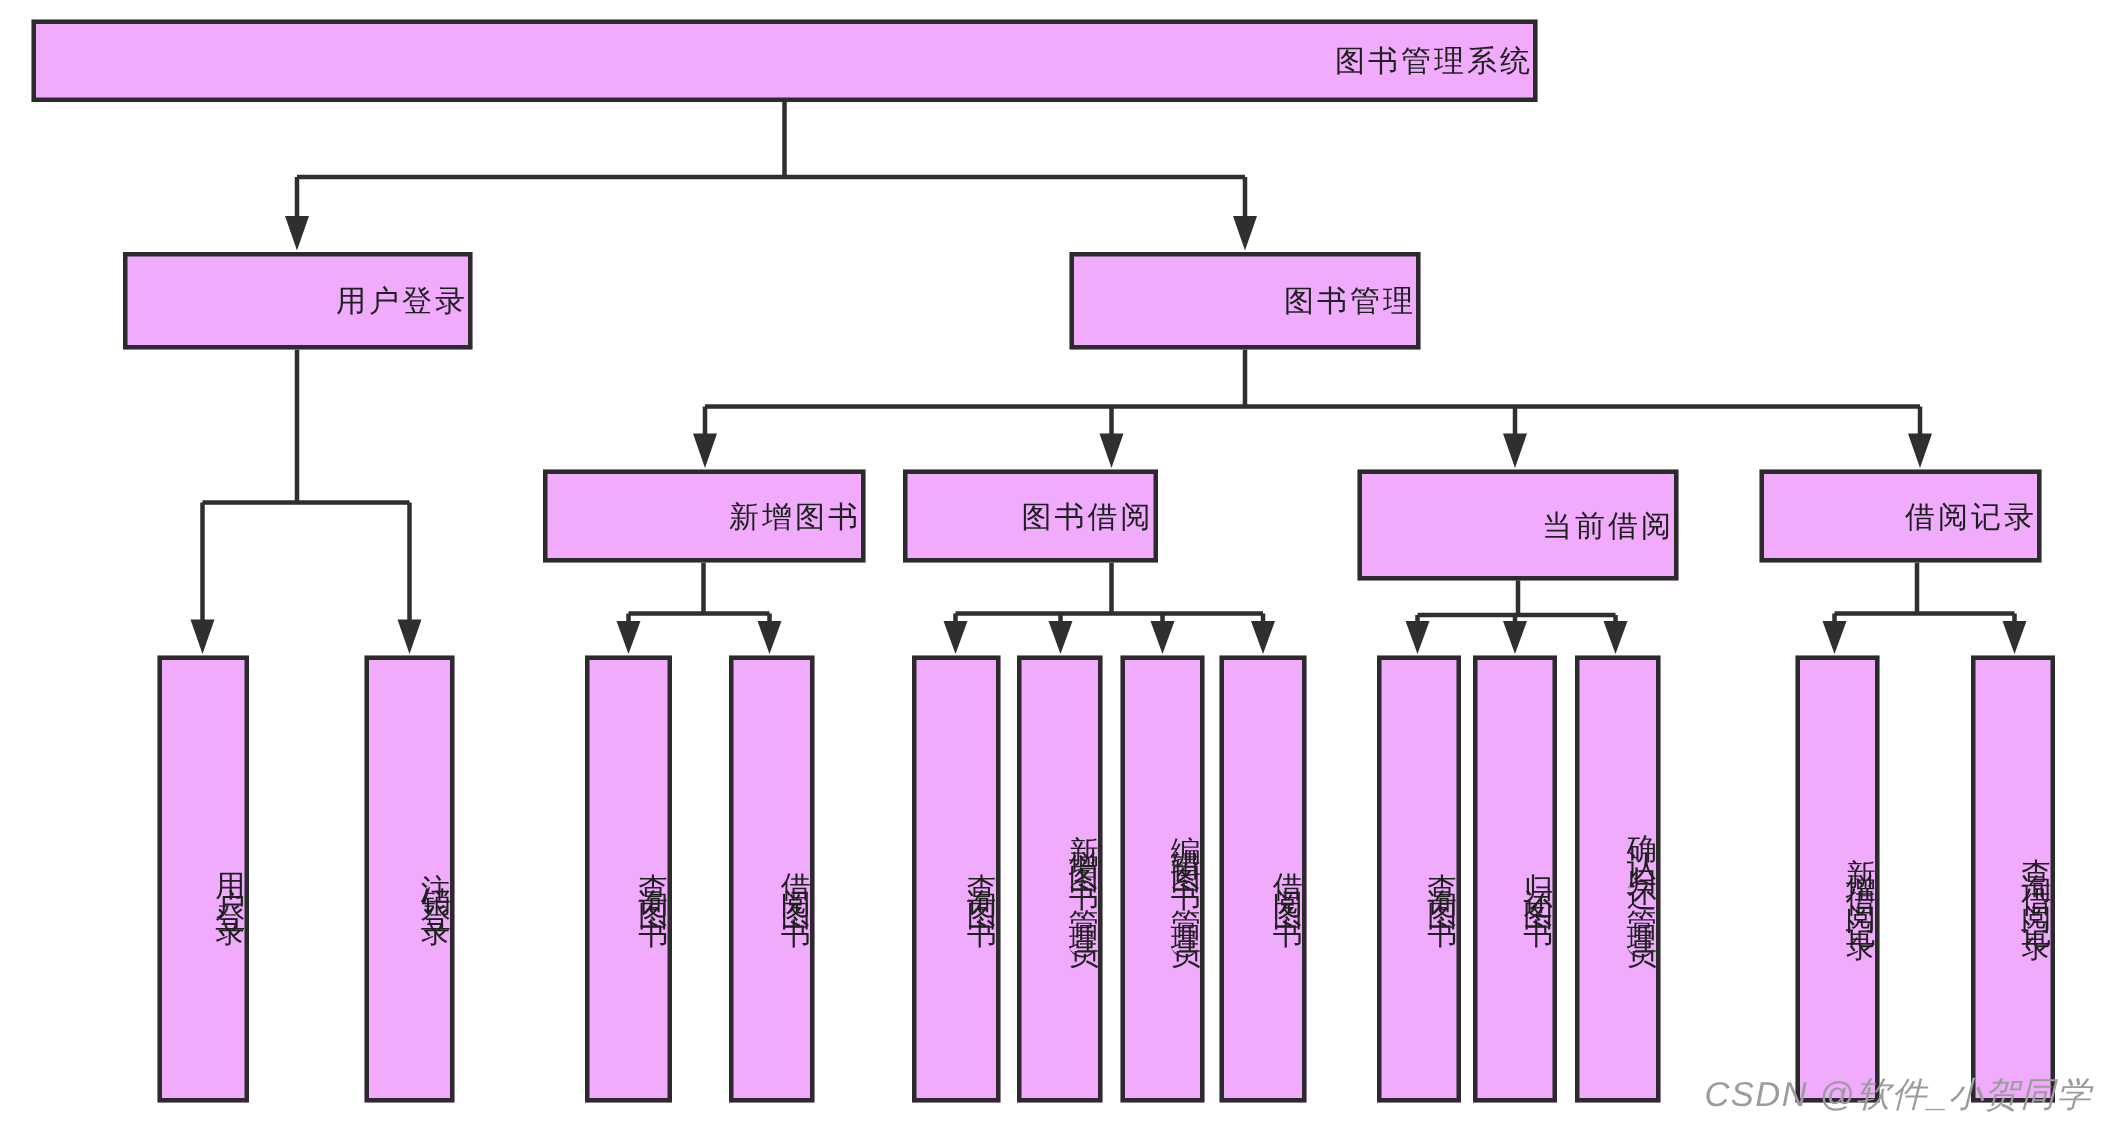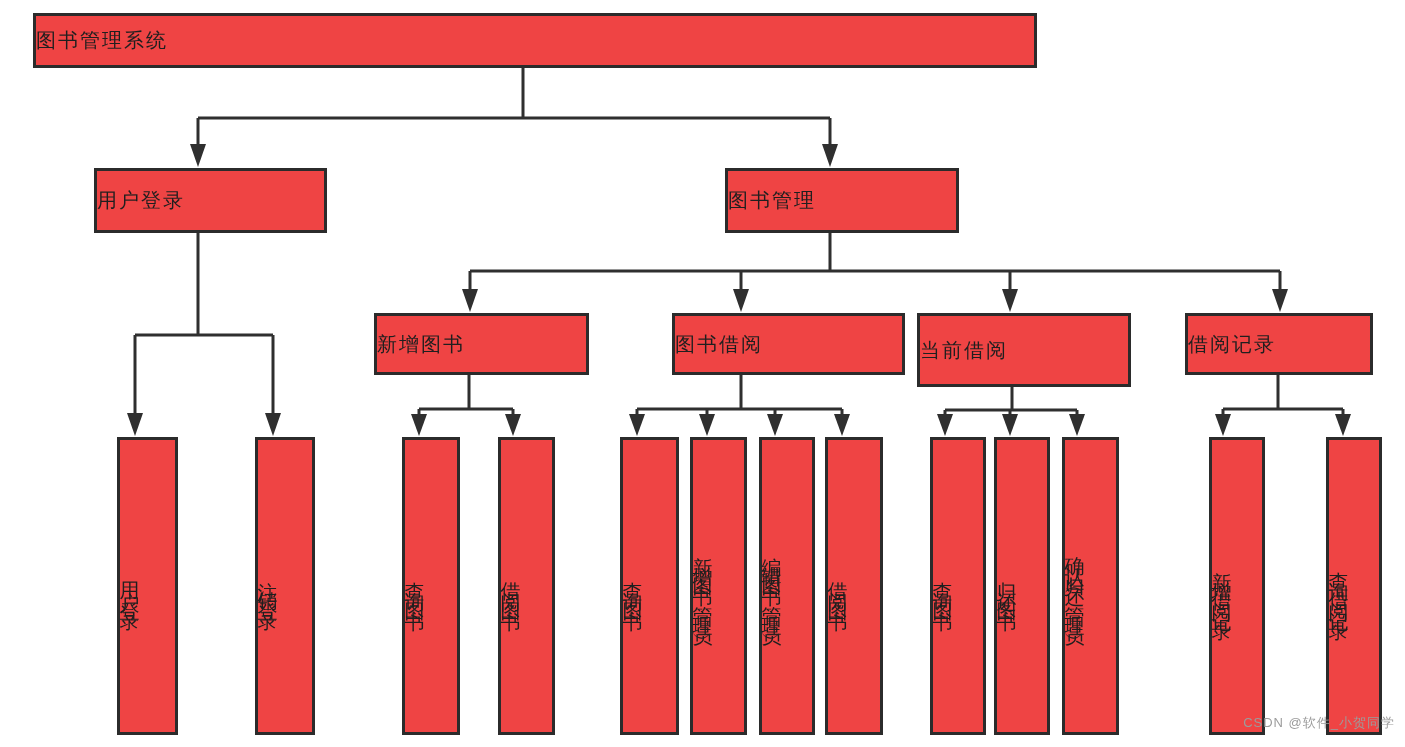--- a/index.html
+++ b/index.html
@@ -15,52 +15,52 @@
     background: #ffffff;
   }
   #connectors {
     position: absolute; left: 0; top: 0;
     width: 1405px; height: 747px;
     pointer-events: none;
   }
   .box {
     position: absolute;
     box-sizing: border-box;
-    background: #ef4444;
+    background: #f0abfc;
     border: 3px solid #2b2b2b;
     display: flex;
     align-items: center;
-    justify-content: flex-start;
+    justify-content: flex-end;
     color: #1f1f1f;
     z-index: 2;
-    margin-left: 12px;
   }
   .hlabel {
     font-size: 20px;
     letter-spacing: 2px;
     white-space: nowrap;
   }
   .vbox { top: 437px; height: 298px; }
   .vlabel {
     writing-mode: vertical-rl;
     text-orientation: mixed;
     font-size: 20px;
     letter-spacing: 10px;
     line-height: 1;
     white-space: nowrap;
   }
   .watermark {
     position: absolute;
     top: 714px;
     right: 10px;
-    font-size: 13px;
+    font-size: 23px;
     letter-spacing: 1px;
     color: #9c9c9c;
     z-index: 3;
     white-space: nowrap;
+    font-style: italic;
   }
   .cline { stroke: #2f2f2f; stroke-width: 3; fill: none; }
   .ahead { fill: #2f2f2f; stroke: none; }
 </style>
 </head>
 <body>
 
 <div id="stage">
 
   <svg id="connectors" viewBox="0 0 1405 747" xmlns="http://www.w3.org/2000/svg">
@@ -139,21 +139,21 @@
   <div class="box" style="left:82px; top:168px; width:233px; height:65px;">
     <span class="hlabel">用户登录</span>
   </div>
   <div class="box" style="left:713px; top:168px; width:234px; height:65px;font-family:Liberation Mono, monospace;">
     <span class="hlabel">图书管理</span>
   </div>
 
   <div class="box" style="left:362px; top:313px; width:215px; height:62px;">
     <span class="hlabel">新增图书</span>
   </div>
-  <div class="box" style="left:660px; top:313px; width:233px; height:62px;">
+  <div class="box" style="left:602px; top:313px; width:170px; height:62px;">
     <span class="hlabel">图书借阅</span>
   </div>
   <div class="box" style="left:905px; top:313px; width:214px; height:74px;">
     <span class="hlabel">当前借阅</span>
   </div>
   <div class="box" style="left:1173px; top:313px; width:188px; height:62px;">
     <span class="hlabel">借阅记录</span>
   </div>
 
   <div class="box vbox" style="left:105px; width:61px;">

